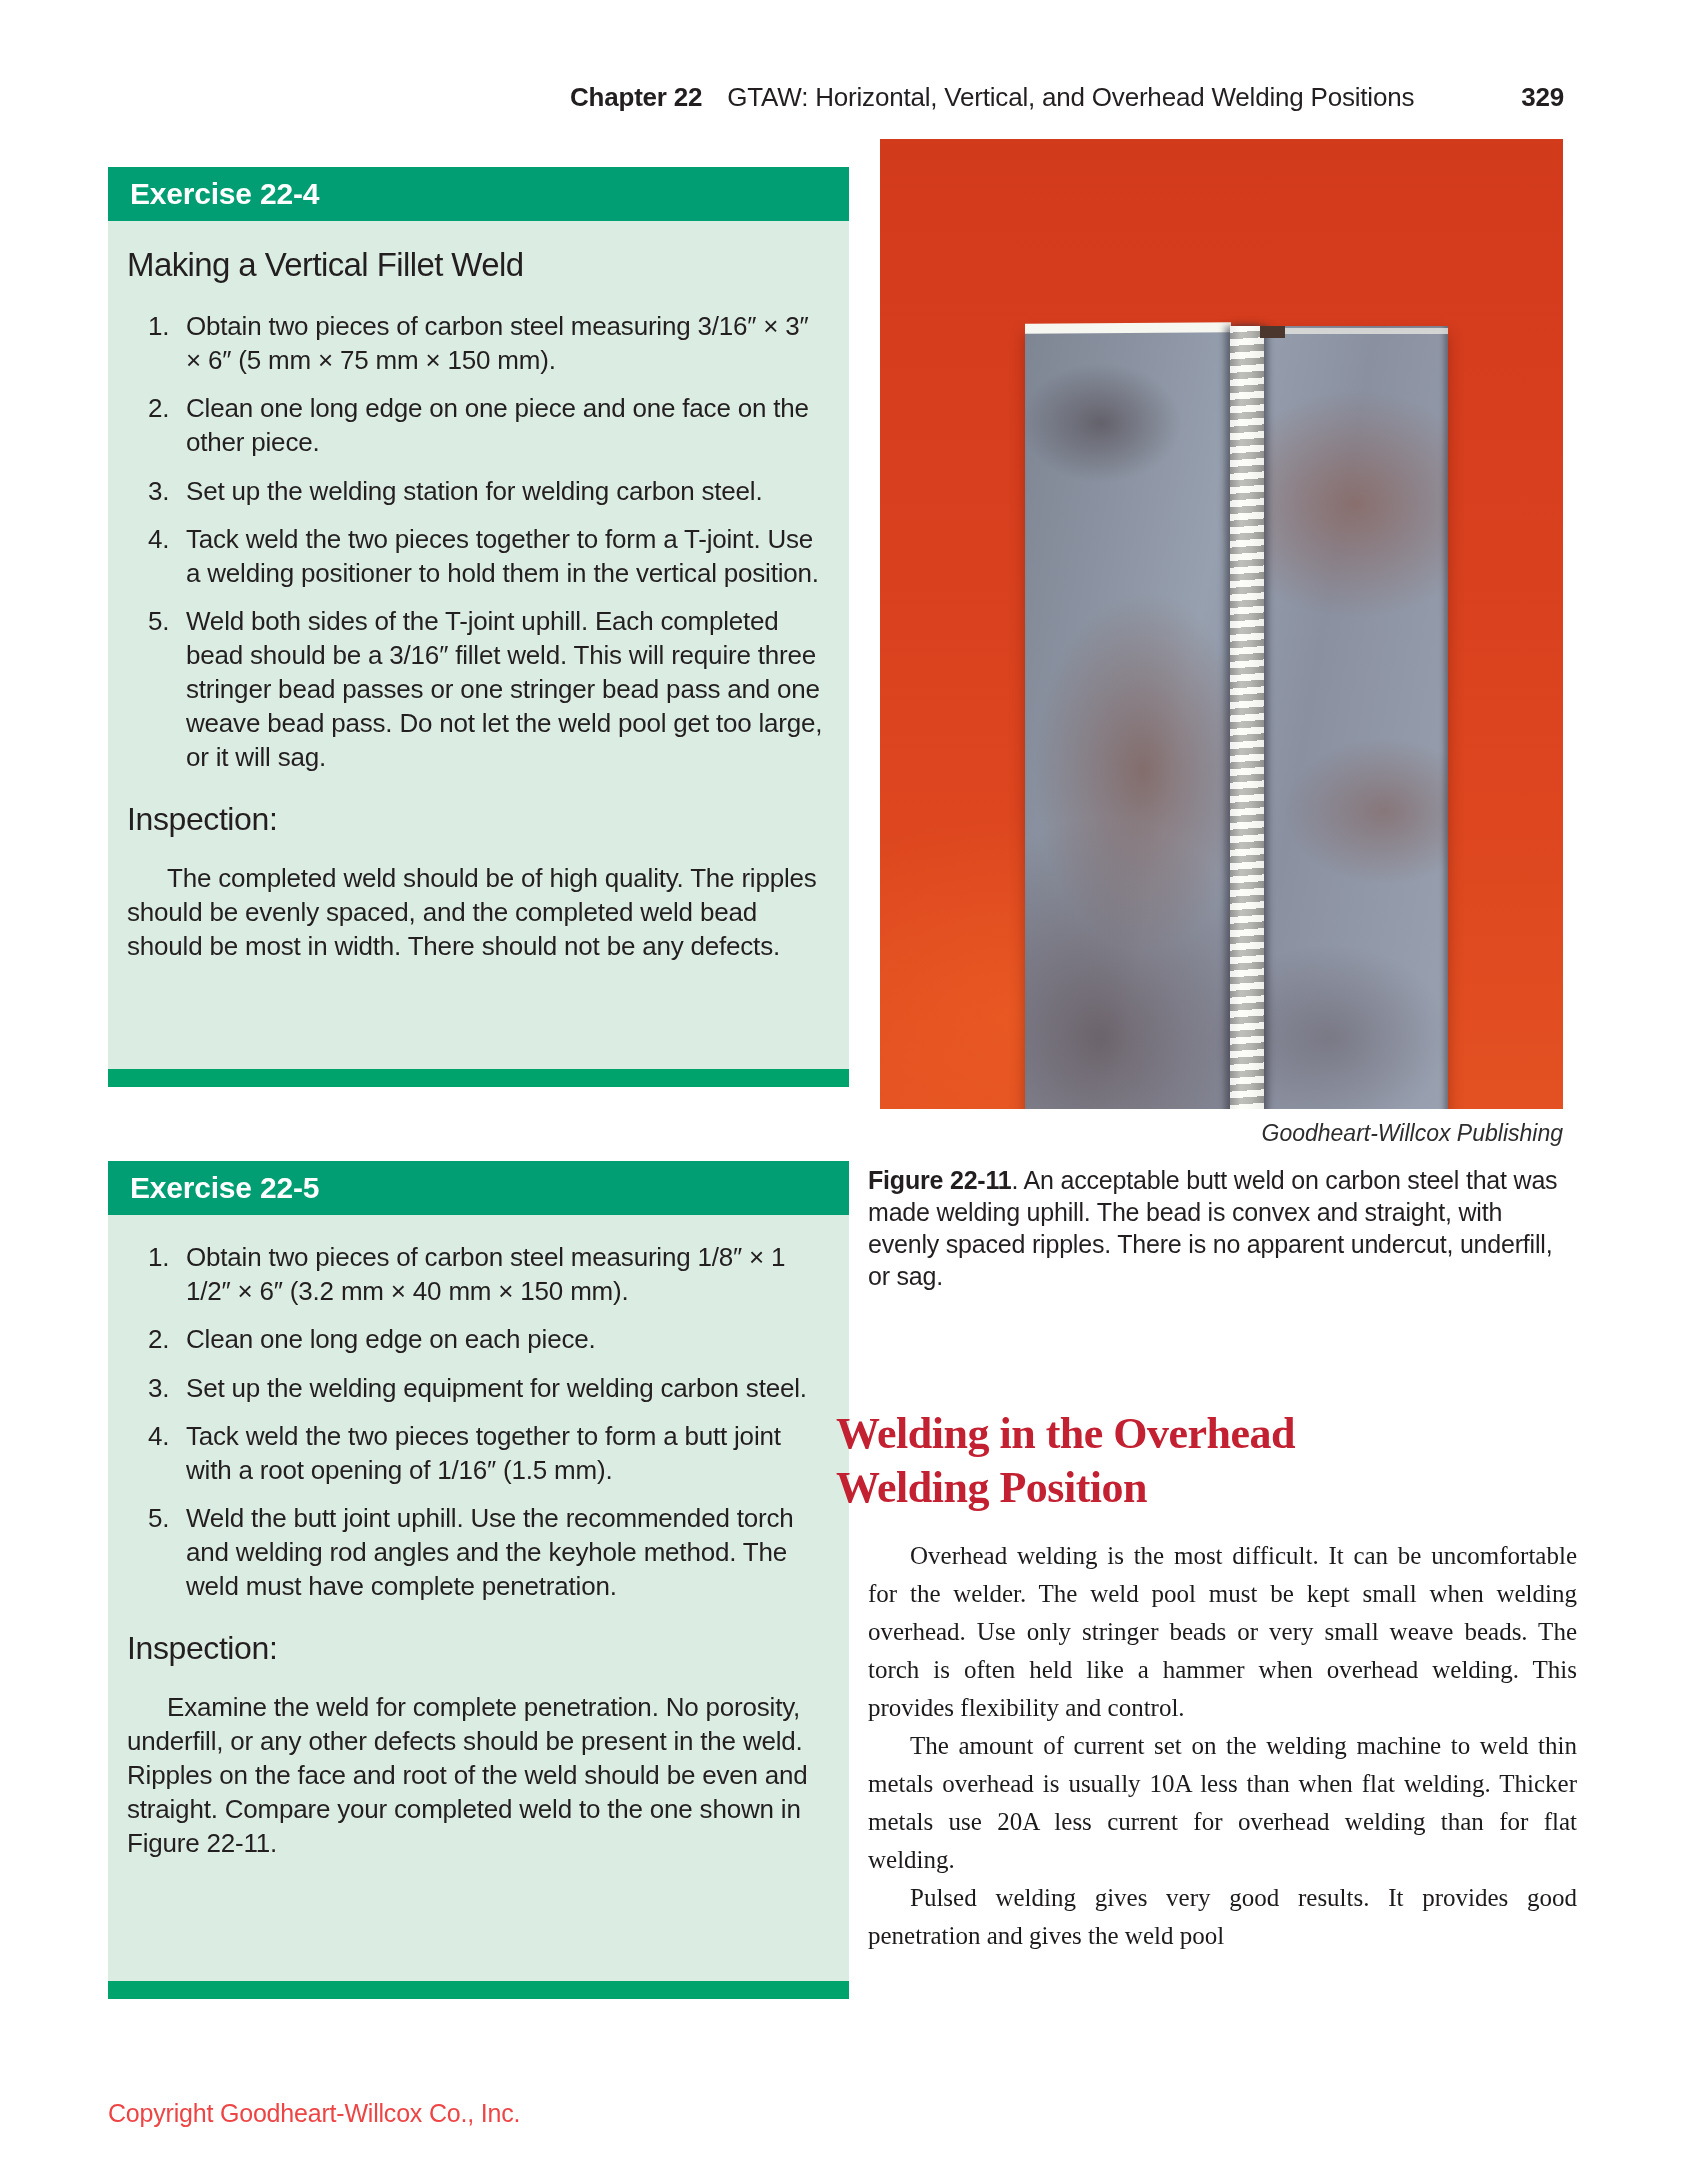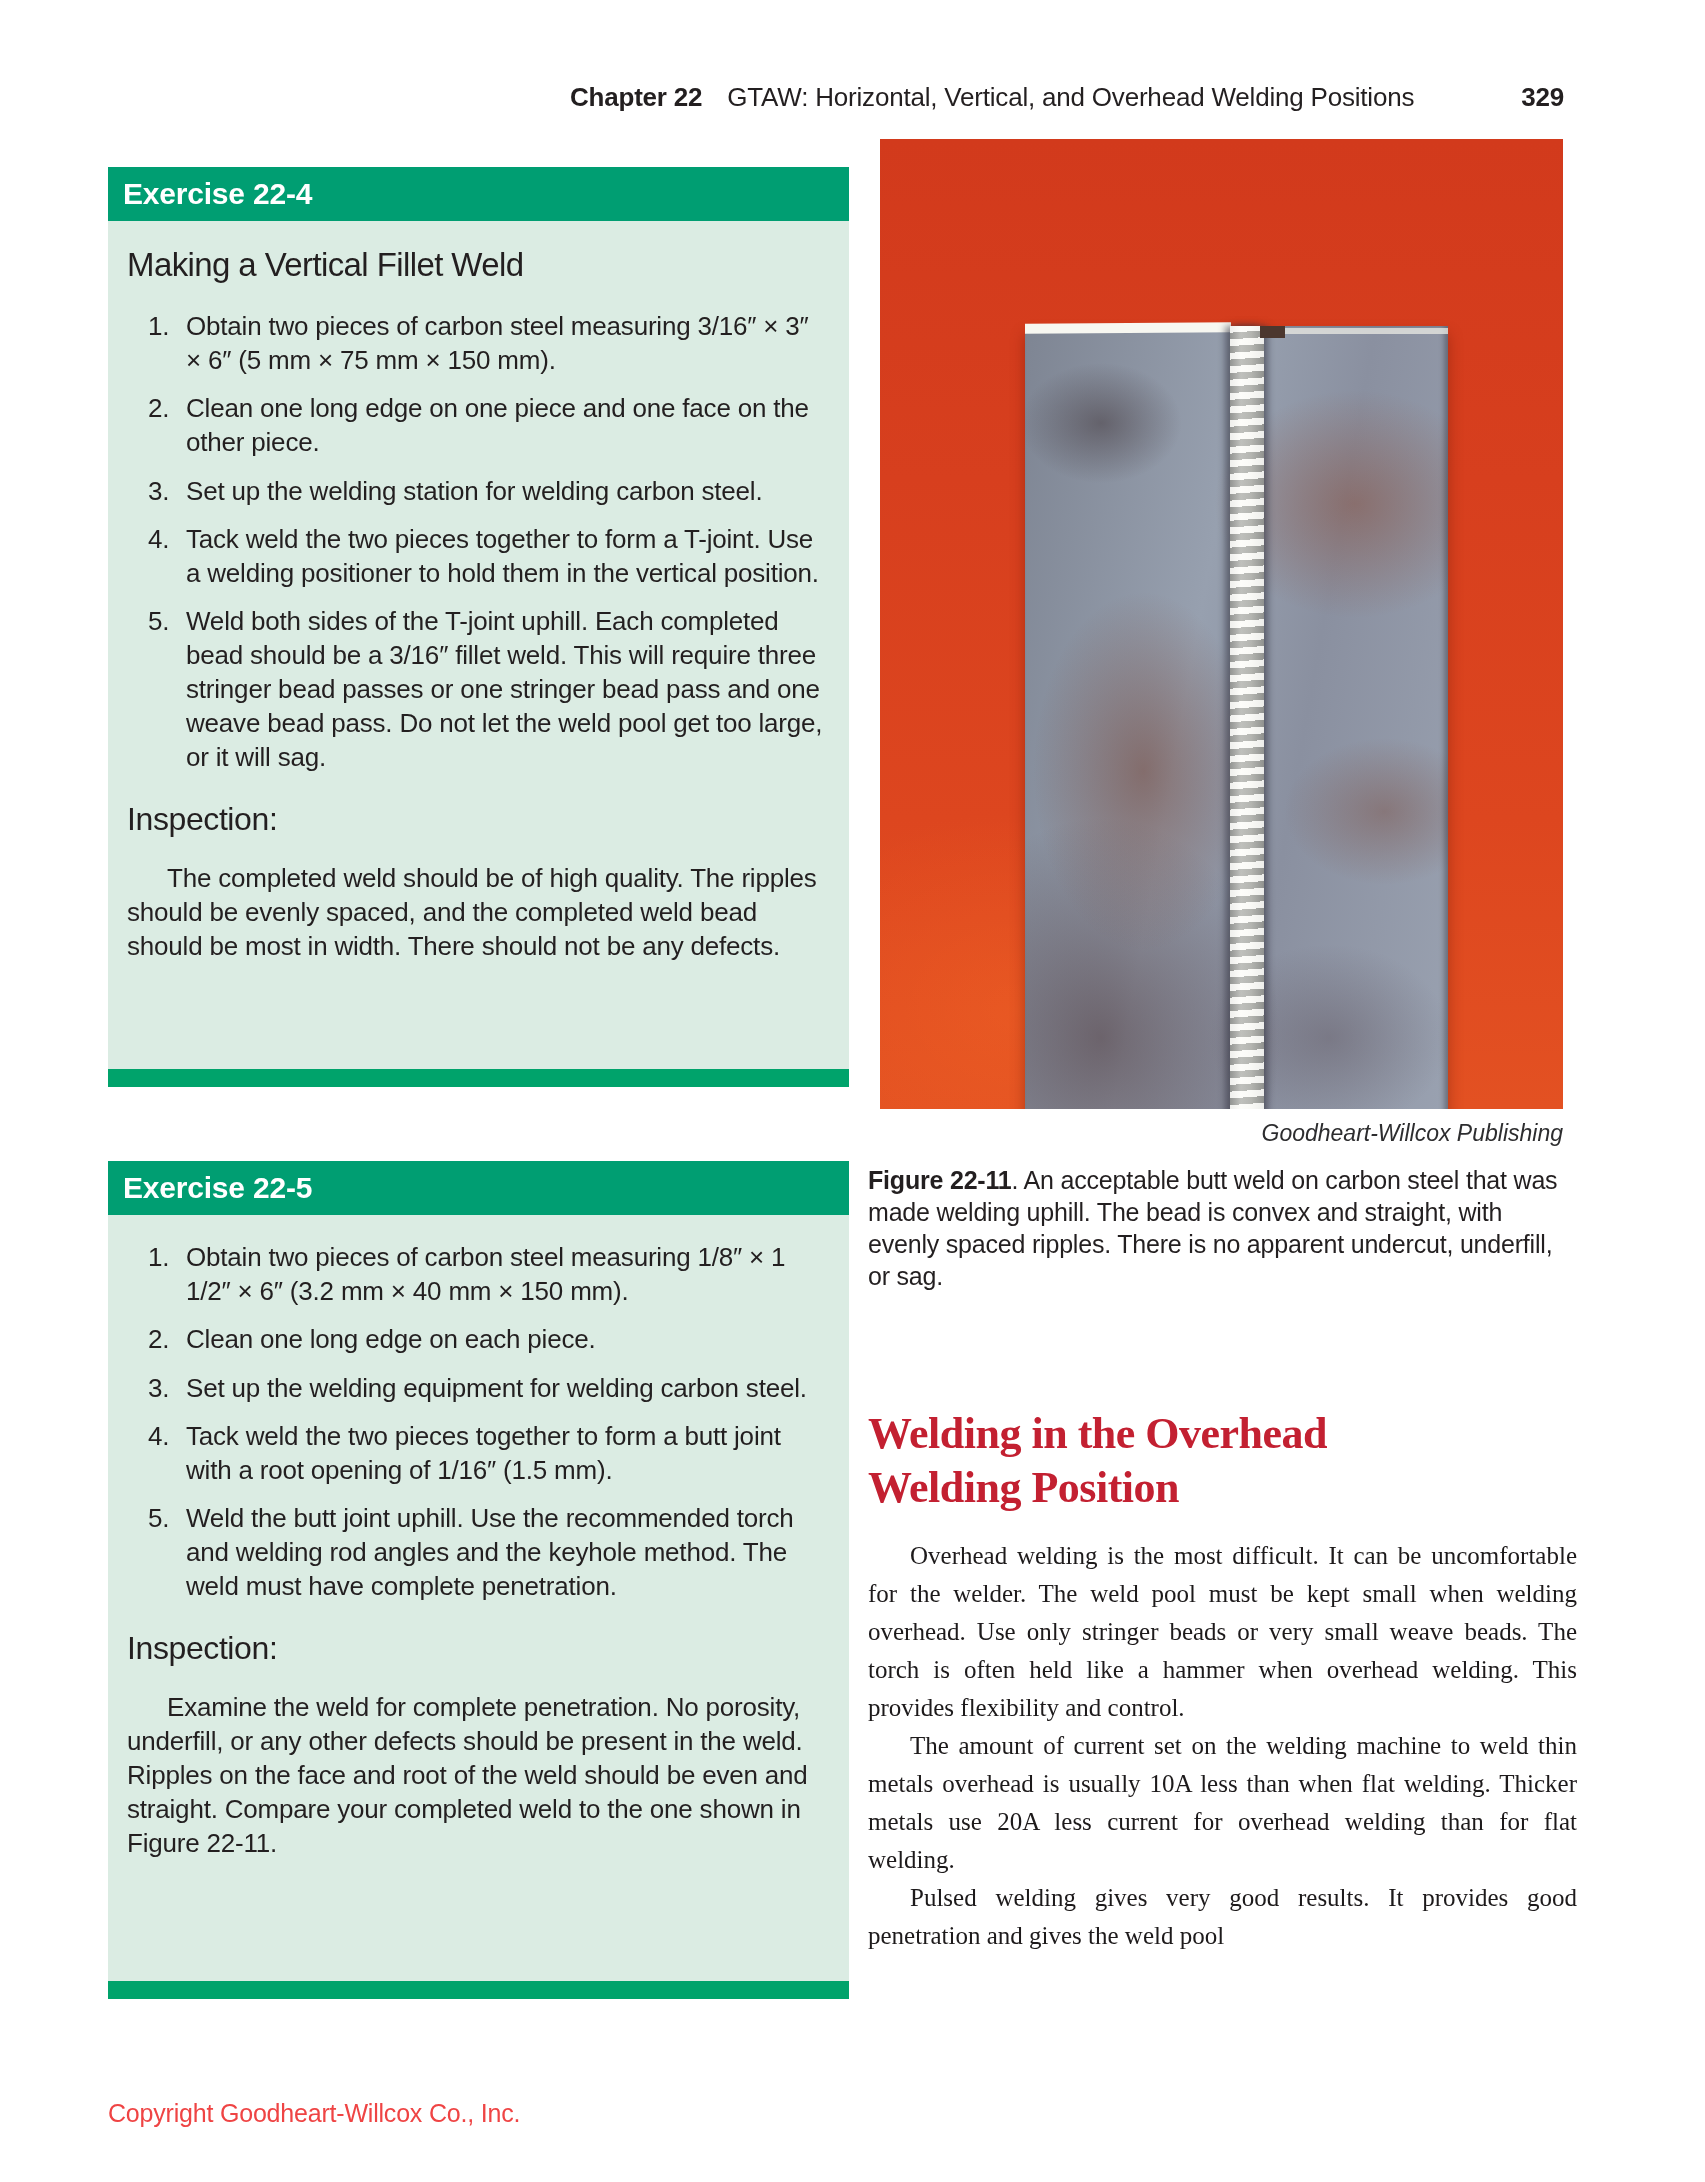--- a/index.html
+++ b/index.html
@@ -21,21 +21,21 @@
   .exbox{
     position:absolute;left:108px;width:741px;
     background:#dbece3;display:flex;flex-direction:column;
     letter-spacing:-0.2px;
   }
   #ex4{top:167px;height:920px;}
   #ex5{top:1161px;height:838px;}
   .exbar{
     height:54px;background:#009e72;color:#ffffff;
     font-weight:bold;font-size:30px;display:flex;align-items:center;
-    padding-left:15px;flex:0 0 auto;
+    padding-left:22px;flex:0 0 auto;
   }
   .exbody{padding:0 19px;flex:1 1 auto;}
   .extitle{font-weight:normal;font-size:33px;letter-spacing:-0.6px;margin:25px 0 7.6px 0;}
   ol.steps{list-style:none;margin:25px 0 0 0;padding:0 0 0 21px;}
   ol.steps li{
     display:grid;grid-template-columns:38px 1fr;
     font-size:26px;line-height:34px;margin-bottom:14.3px;
   }
   .insp-head{font-weight:normal;font-size:32px;margin:27px 0 0 0;letter-spacing:-0.4px;}
   .insp-text{font-size:26px;line-height:34px;margin:23px 0 19px 0;text-indent:40px;}
@@ -87,21 +87,21 @@
     text-align:right;font-style:italic;font-size:23px;color:#2d2d2f;
   }
   .caption{
     position:absolute;left:868px;top:1164px;width:709px;
     font-size:25px;line-height:32px;letter-spacing:-0.2px;
   }
   .caption .fig-label{font-weight:bold;}
 
   
   .sec-head{
-    position:absolute;left:868px;top:1407px;width:612px;
+    position:absolute;left:836px;top:1407px;width:612px;
     font-family:"Liberation Serif",serif;font-weight:bold;
     font-size:44px;line-height:54px;color:#c32031;letter-spacing:-0.5px;
   }
   .bodycol{
     position:absolute;left:868px;top:1537px;width:709px;
     font-family:"Liberation Serif",serif;font-size:25px;line-height:38px;
     text-align:justify;color:#1d1a1b;
   }
   .bodycol p{margin:0;text-indent:42px;}
 

